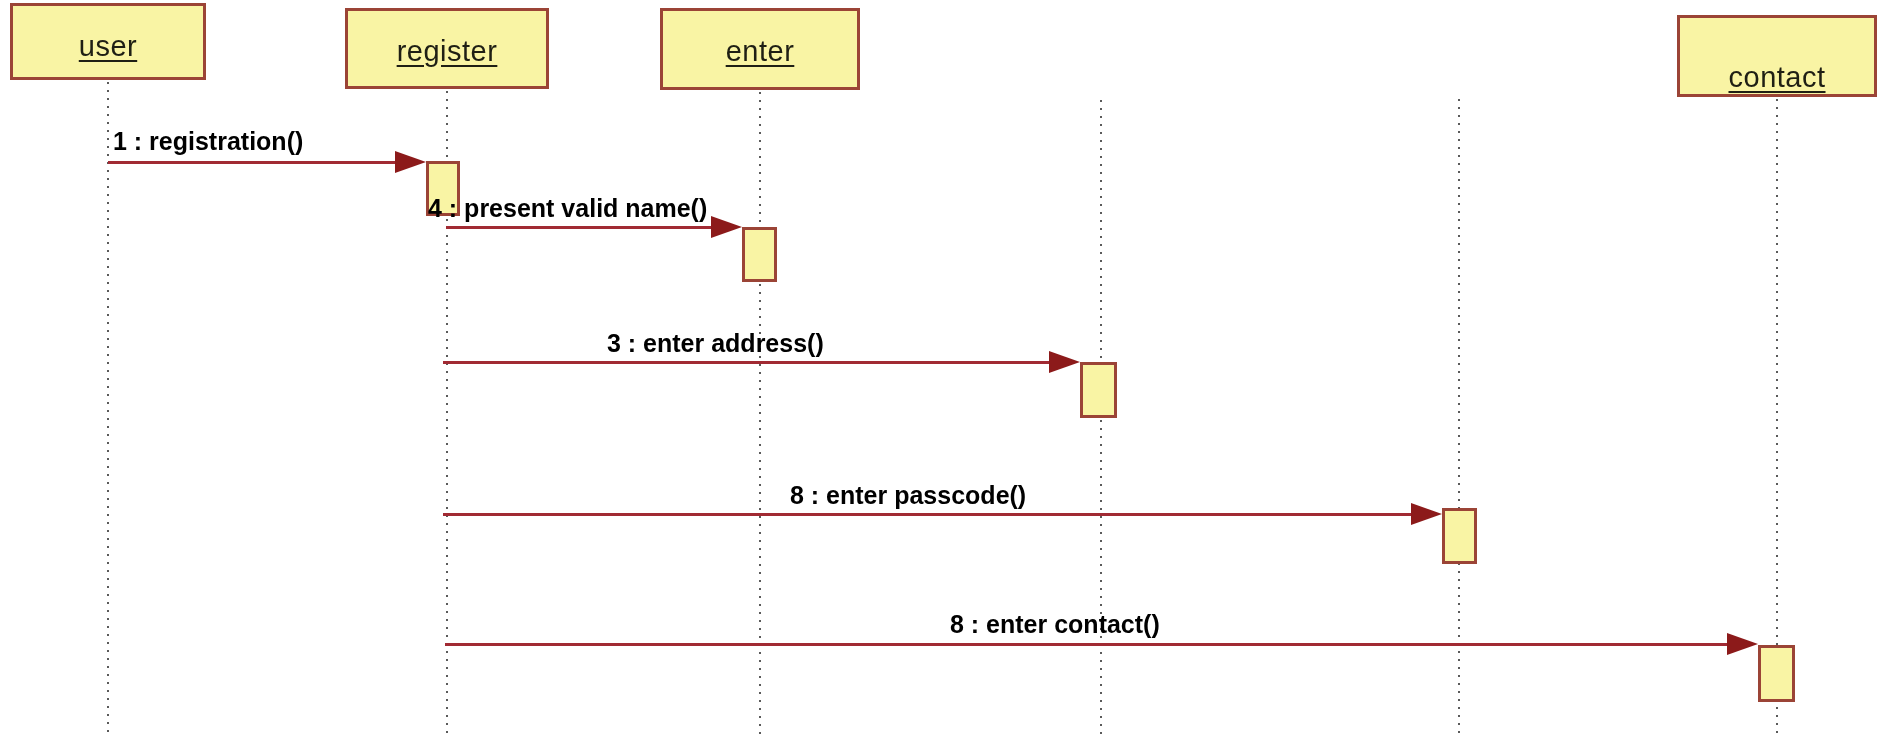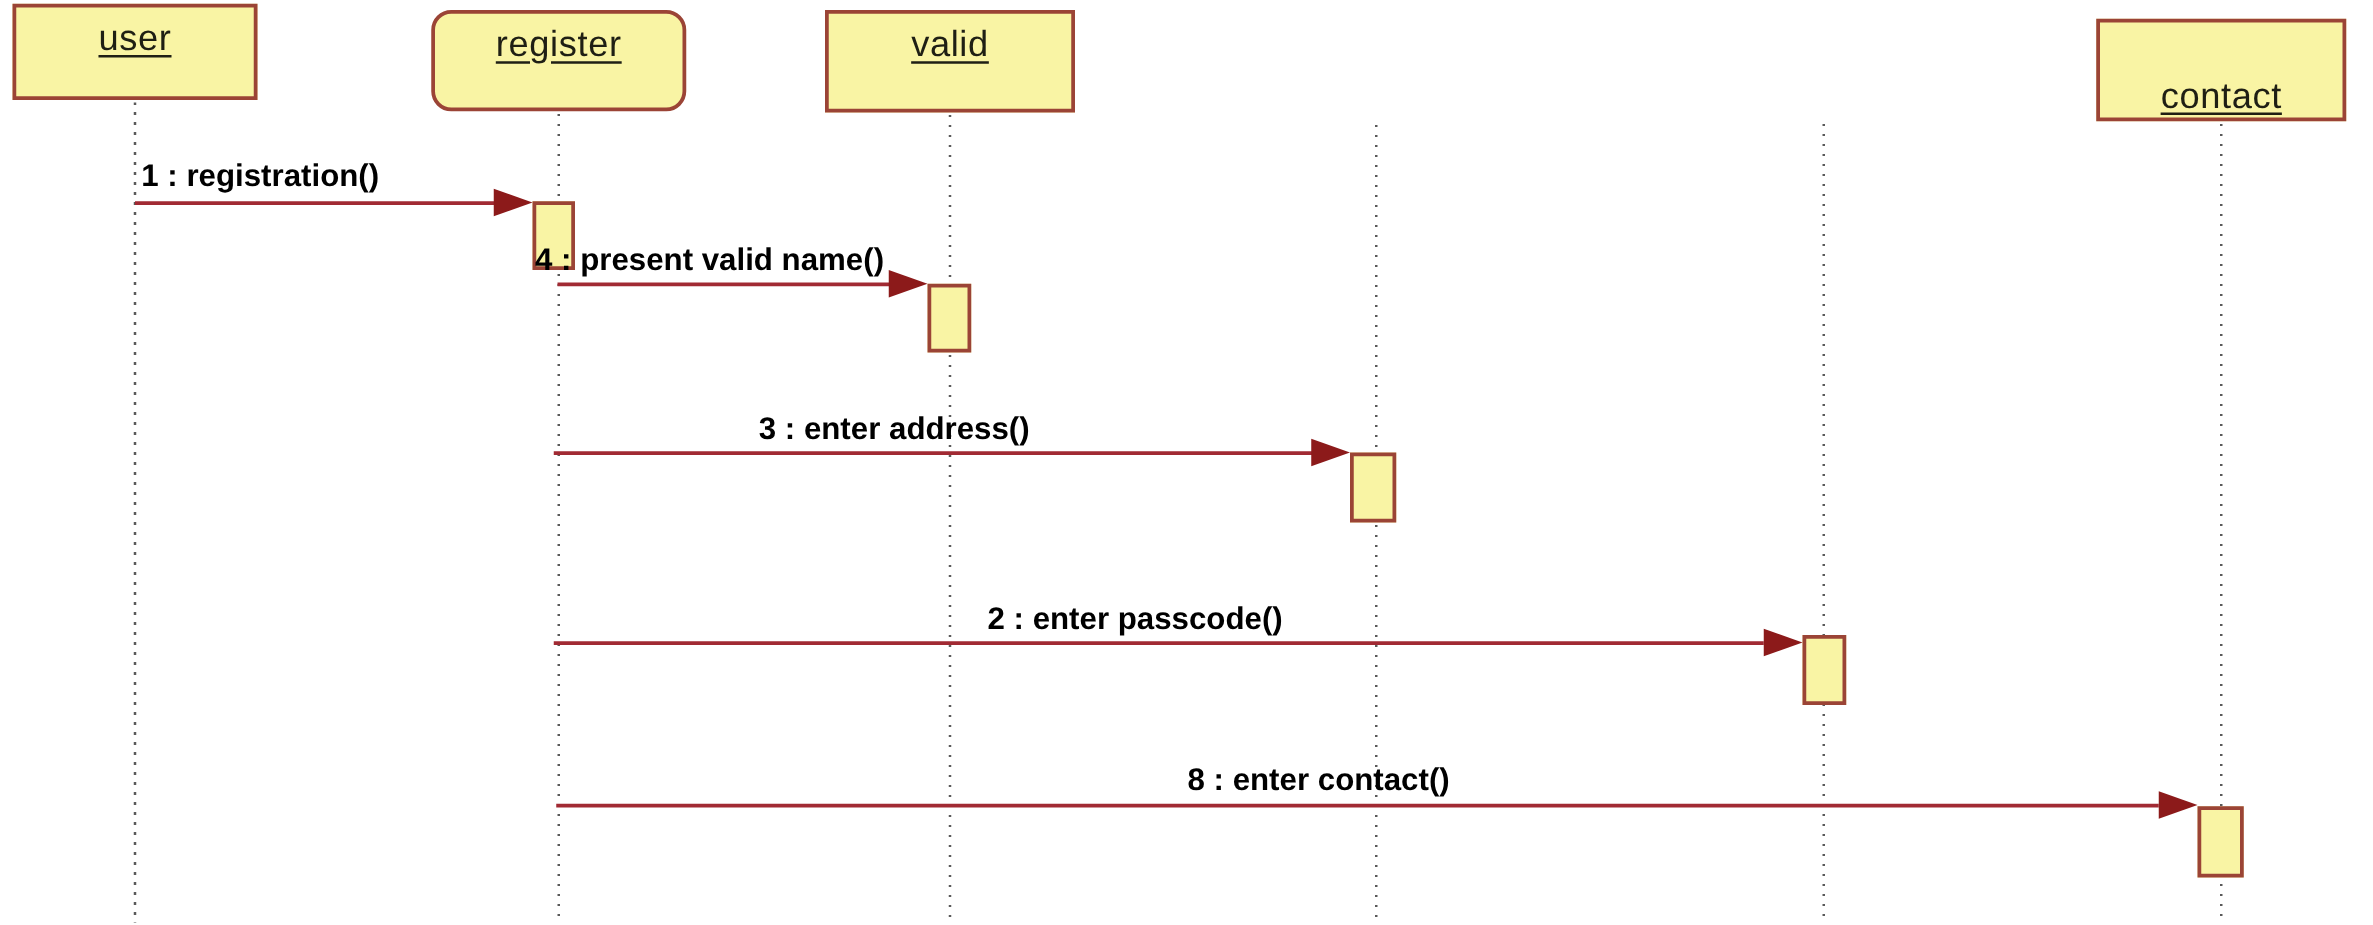--- a/index.html
+++ b/index.html
@@ -12,21 +12,21 @@
     font-family: "Liberation Sans", sans-serif;
   }
   .obj {
     position: absolute;
     background: var(--box-fill, #F9F4A4);
     border: 3px solid var(--box-border, #9B4436);
     box-sizing: border-box;
     display: flex;
     justify-content: center;
     align-items: flex-start;
-    padding-top: 9px;
+    padding-top: 24px;
     z-index: 3;
   }
   .obj-label {
     font-size: 29px;
     color: var(--object-text, #1F1F14);
     text-decoration: underline;
     text-underline-offset: 4px;
     letter-spacing: 0.5px;
   }
   .lifeline {
@@ -78,25 +78,25 @@
   <div class="lifeline" style="left:107px;  top:82px;  height:656px;"></div>
   <div class="lifeline" style="left:446px;  top:91px;  height:647px;"></div>
   <div class="lifeline" style="left:759px;  top:92px;  height:646px;"></div>
   <div class="lifeline" style="left:1100px; top:100px; height:638px;"></div>
   <div class="lifeline" style="left:1458px; top:99px;  height:639px;"></div>
   <div class="lifeline" style="left:1776px; top:99px;  height:639px;"></div>
 
   <div class="obj" style="left:10px; top:3px; width:196px; height:77px;">
     <span class="obj-label">user</span>
   </div>
-  <div class="obj" style="left:345px; top:8px; width:204px; height:81px;border-radius:16px;">
+  <div class="obj" style="left:345px; top:8px; width:204px; height:81px;">
     <span class="obj-label">register</span>
   </div>
   <div class="obj" style="left:660px; top:8px; width:200px; height:82px;">
-    <span class="obj-label">valid</span>
+    <span class="obj-label">enter</span>
   </div>
   <div class="obj" style="left:1677px; top:15px; width:200px; height:82px;align-items:flex-end;">
     <span class="obj-label">contact</span>
   </div>
 
   <div class="activation" style="left:426px;  top:161px; width:34px; height:55px;"></div>
   <div class="activation" style="left:742px;  top:227px; width:35px; height:55px;"></div>
   <div class="activation" style="left:1080px; top:362px; width:37px; height:56px;"></div>
   <div class="activation" style="left:1442px; top:508px; width:35px; height:56px;"></div>
   <div class="activation" style="left:1758px; top:645px; width:37px; height:57px;"></div>
@@ -113,21 +113,21 @@
     <div class="arrow-head" style="left:711px; top:216px;"></div>
   </div>
 
   <div>
     <div class="msg-label centered" style="left:607px; top:329px; width:300px;">3 : enter address()</div>
     <div class="msg-line" style="left:443px; top:361px; width:608px;"></div>
     <div class="arrow-head" style="left:1049px; top:351px;"></div>
   </div>
 
   <div>
-    <div class="msg-label centered" style="left:790px; top:481px; width:300px;">2 : enter passcode()</div>
+    <div class="msg-label centered" style="left:790px; top:481px; width:300px;">8 : enter passcode()</div>
     <div class="msg-line" style="left:443px; top:513px; width:968px;"></div>
     <div class="arrow-head" style="left:1411px; top:503px;"></div>
   </div>
 
   <div>
     <div class="msg-label centered" style="left:950px; top:610px; width:300px;">8 : enter contact()</div>
     <div class="msg-line" style="left:445px; top:643px; width:1282px;"></div>
     <div class="arrow-head" style="left:1727px; top:633px;"></div>
   </div>
 

